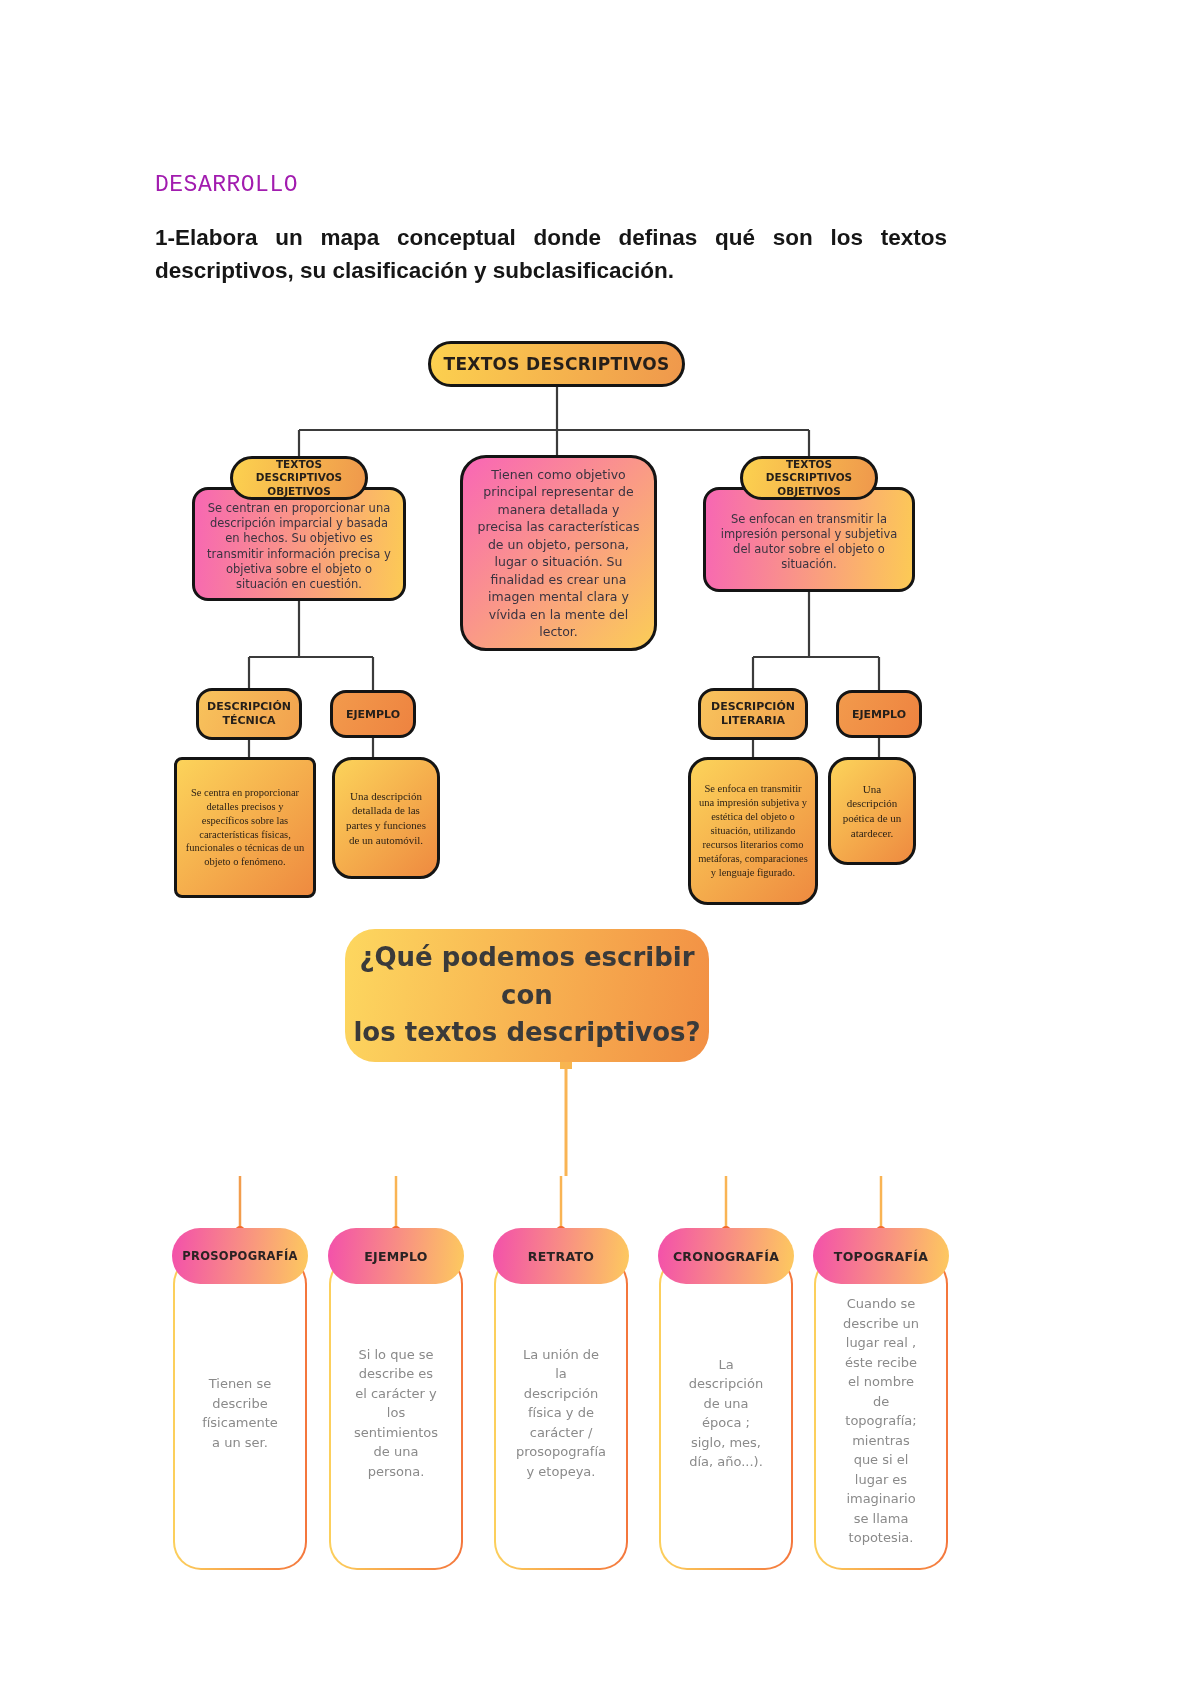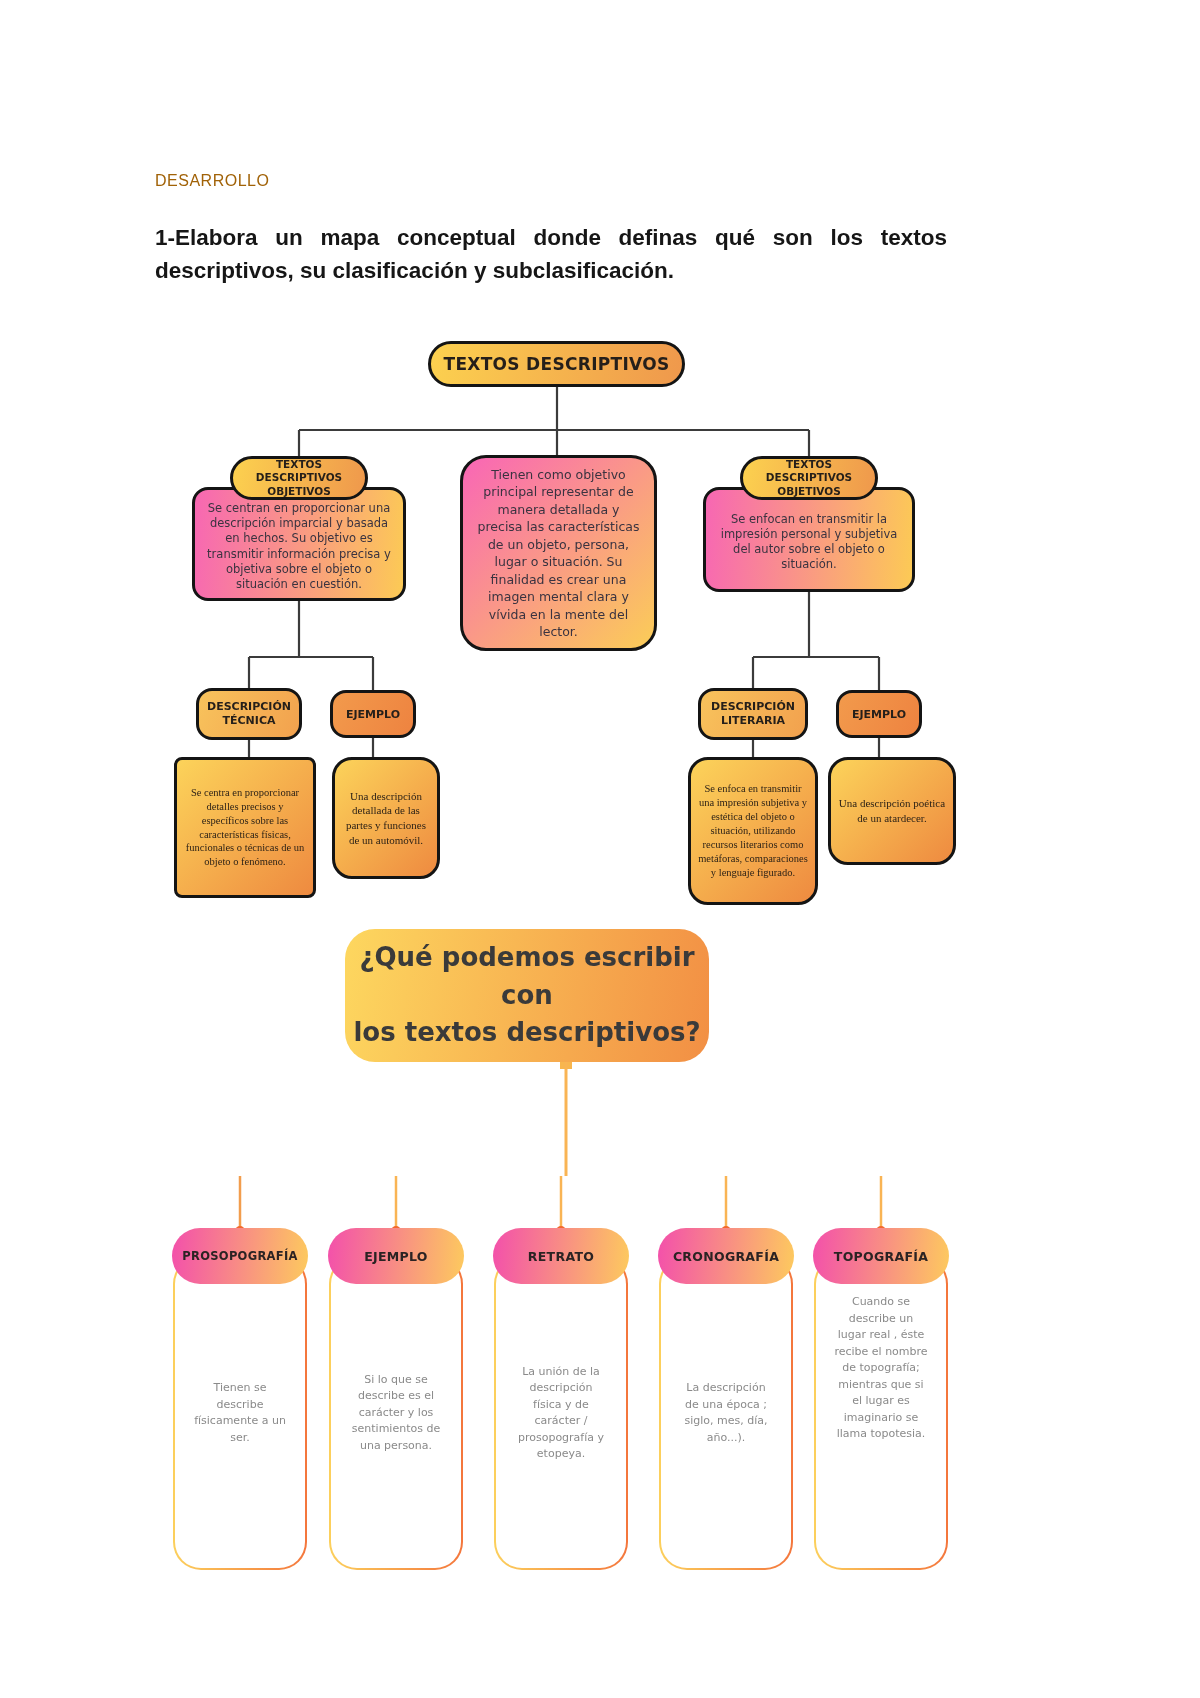--- a/index.html
+++ b/index.html
@@ -1,22 +1,22 @@
 <!DOCTYPE html>
 <html><head>
 <meta charset="utf-8">
 <style>
   html,body{margin:0;padding:0;background:#ffffff;}
   .page{position:relative;width:1200px;height:1698px;background:#fff;overflow:hidden;
         font-family:"DejaVu Sans",sans-serif;}
   .abs{position:absolute;box-sizing:border-box;}
   .connectors{position:absolute;left:0;top:0;z-index:0;}
 
-  .heading{font-family:Liberation Sans, sans-serif;font-size:16px;font-weight:400;
-           color:#a16207;letter-spacing:.5px;}
+  .heading{font-family:Liberation Mono, monospace;font-size:23px;font-weight:400;
+           color:#a21caf;letter-spacing:.5px;}
   .instruction{font-family:"Liberation Sans",sans-serif;font-size:22.5px;font-weight:700;
                color:#161616;text-align:justify;line-height:1.45;}
 
   .node{border:3px solid #141414;display:flex;align-items:center;justify-content:center;
         text-align:center;z-index:1;}
   .pill{font-weight:700;color:#251f1a;z-index:2;}
   .pre{white-space:pre-line;}
 
   .grad-or{background:linear-gradient(100deg,#fcd14f,#ef984c);}
   .grad-pink{background:linear-gradient(95deg,#f767b3,#fcca55);}
@@ -32,21 +32,21 @@
   .m2-title{background:linear-gradient(100deg,#fdd75f,#f28f44);border-radius:30px;
             display:flex;align-items:center;justify-content:center;text-align:center;
             font-size:26px;font-weight:700;color:#3a3a3a;line-height:1.45;z-index:1;}
   .m2-pill{background:linear-gradient(95deg,#f350ab,#fdca5e);border-radius:28px;
            display:flex;align-items:center;justify-content:center;text-align:center;
            font-size:12.5px;font-weight:700;letter-spacing:.3px;color:#2b2323;z-index:2;}
   .m2-card{border:2.5px solid transparent;border-radius:28px;z-index:1;
            background:linear-gradient(#fff,#fff) padding-box,
                       linear-gradient(to right,#fcd05c,#f4763c) border-box;
            display:flex;align-items:center;justify-content:center;text-align:center;}
-  .m2-card-text{font-size:11px;line-height:1.5;color:#8a8a8a;padding:10px 18px;}
+  .m2-card-text{font-size:13px;line-height:1.5;color:#8a8a8a;padding:10px 26px;}
   .m2-card.top-align{align-items:flex-start;}
   .m2-card.top-align .m2-card-text{padding-top:36px;}
 </style>
 </head>
 <body>
 
 <div class="page">
 
   <svg class="connectors" width="1200" height="1698" viewBox="0 0 1200 1698">
     <defs>
@@ -98,21 +98,21 @@
   <div class="abs node pill grad-tec pre" style="left:196px;top:688px;width:106px;height:52px;border-radius:16px;font-size:11px;line-height:1.3;">DESCRIPCIÓN
 TÉCNICA</div>
   <div class="abs node pill grad-ej" style="left:330px;top:690px;width:86px;height:48px;border-radius:16px;font-size:11px;">EJEMPLO</div>
   <div class="abs node grad-detail detail-text" style="left:174px;top:757px;width:142px;height:141px;border-radius:8px;">Se centra en proporcionar detalles precisos y específicos sobre las características físicas, funcionales o técnicas de un objeto o fenómeno.</div>
   <div class="abs node grad-detail detail-text" style="left:332px;top:757px;width:108px;height:122px;border-radius:20px;font-size:11px;">Una descripción detallada de las partes y funciones de un automóvil.</div>
 
   <div class="abs node pill grad-tec pre" style="left:698px;top:688px;width:110px;height:52px;border-radius:16px;font-size:11px;line-height:1.3;">DESCRIPCIÓN
 LITERARIA</div>
   <div class="abs node pill grad-ej" style="left:836px;top:690px;width:86px;height:48px;border-radius:16px;font-size:11px;">EJEMPLO</div>
   <div class="abs node grad-detail detail-text" style="left:688px;top:757px;width:130px;height:148px;border-radius:20px;">Se enfoca en transmitir una impresión subjetiva y estética del objeto o situación, utilizando recursos literarios como metáforas, comparaciones y lenguaje figurado.</div>
-  <div class="abs node grad-detail detail-text" style="left:828px;top:757px;width:128px;height:108px;border-radius:20px;font-size:11px;">Una descripción poética de un atardecer.</div>
+  <div class="abs node grad-detail detail-text" style="left:828px;top:757px;width:88px;height:108px;border-radius:20px;font-size:11px;">Una descripción poética de un atardecer.</div>
 
   <div class="abs m2-title pre" style="left:345px;top:929px;width:364px;height:133px;">¿Qué podemos escribir con
 los textos descriptivos?</div>
 
   <div class="abs m2-card" style="left:173px;top:1256px;width:134px;height:314px;">
     <div class="m2-card-text">Tienen se describe físicamente a un ser.</div>
   </div>
   <div class="abs m2-pill" style="left:172px;top:1228px;width:136px;height:56px;font-size:11.5px;">PROSOPOGRAFÍA</div>
 
   <div class="abs m2-card" style="left:329px;top:1256px;width:134px;height:314px;">

